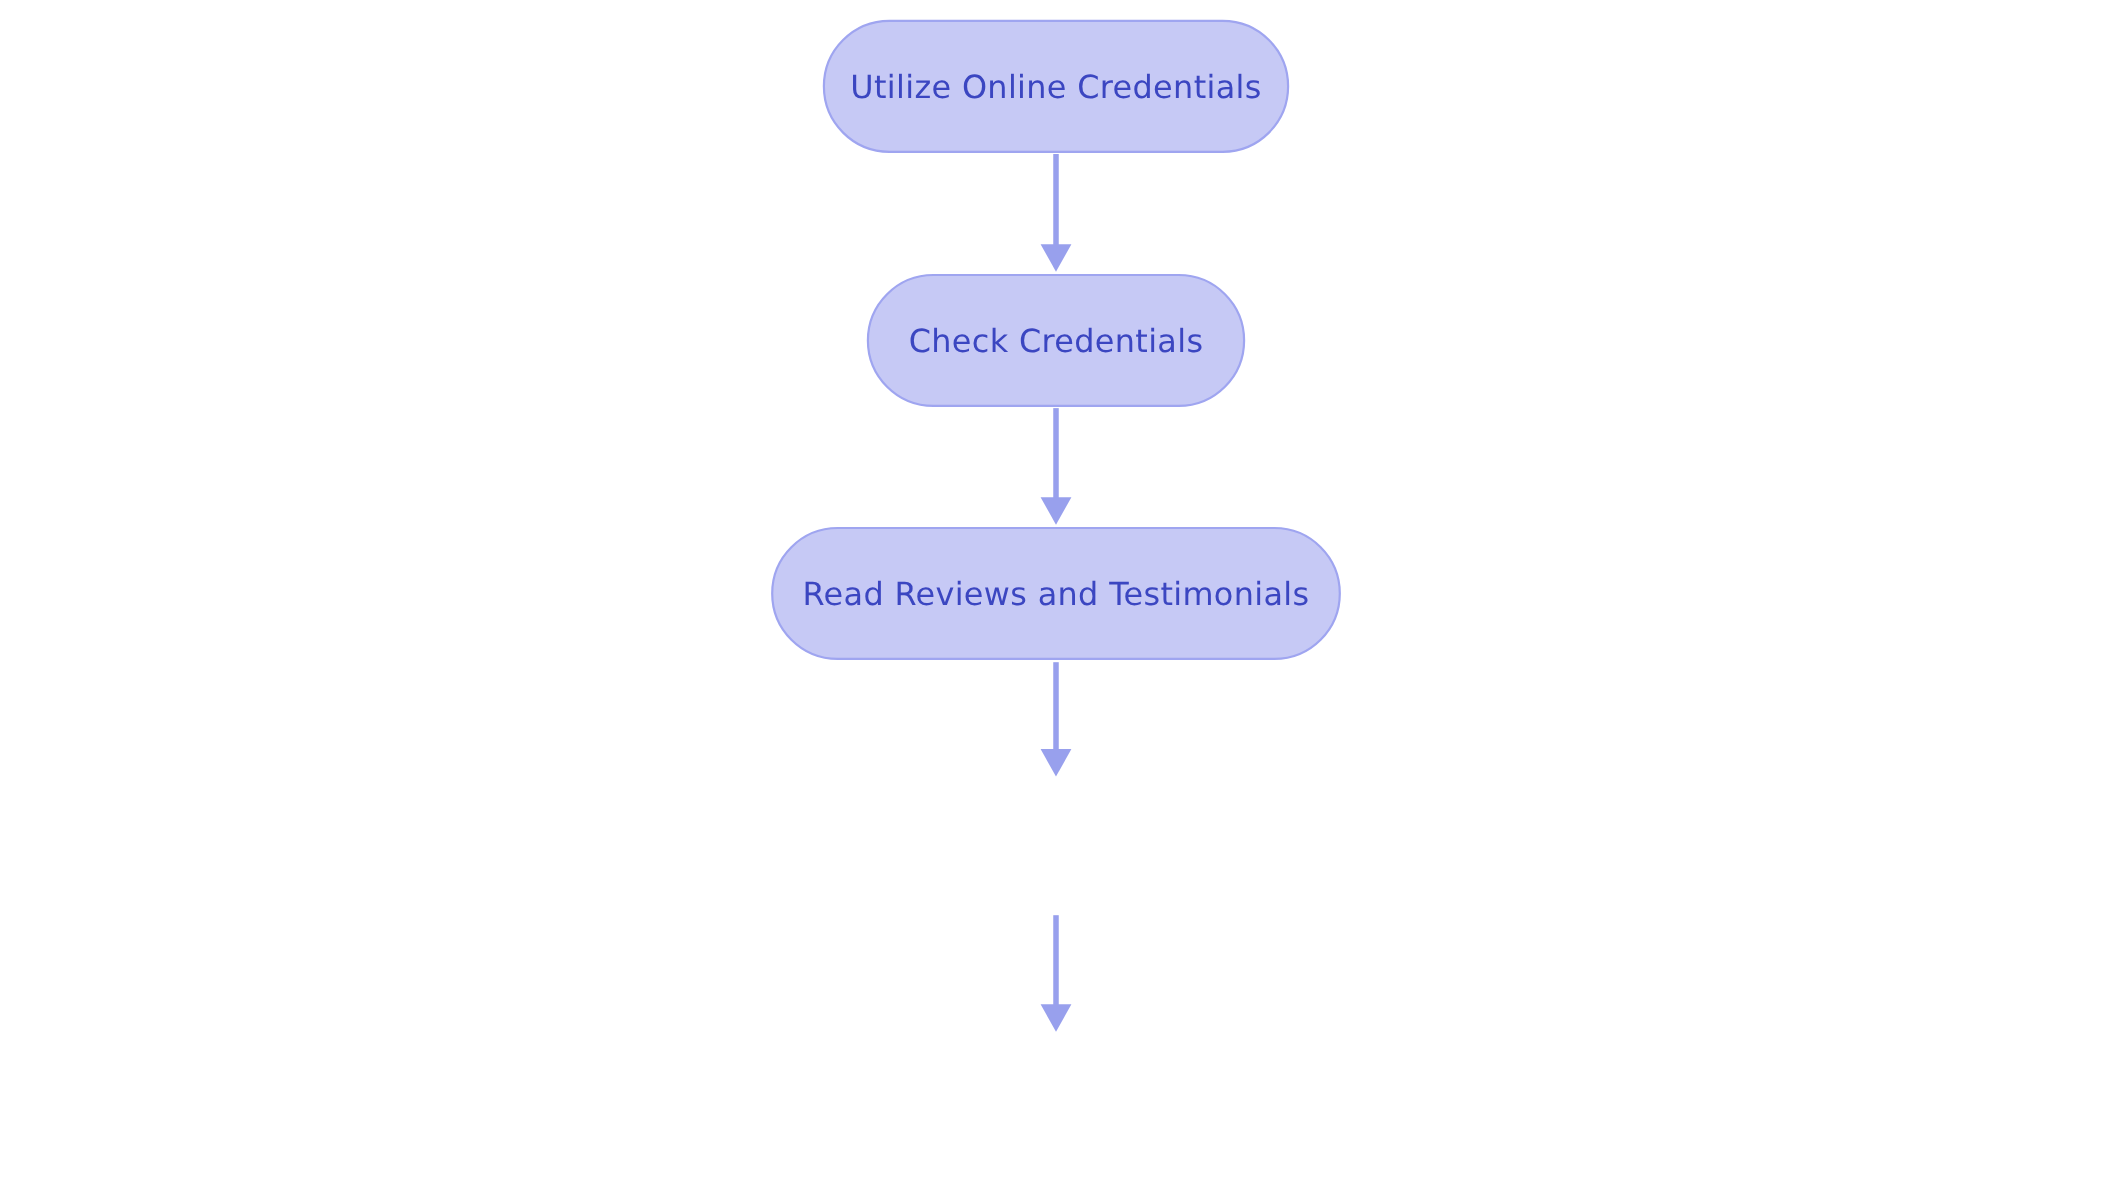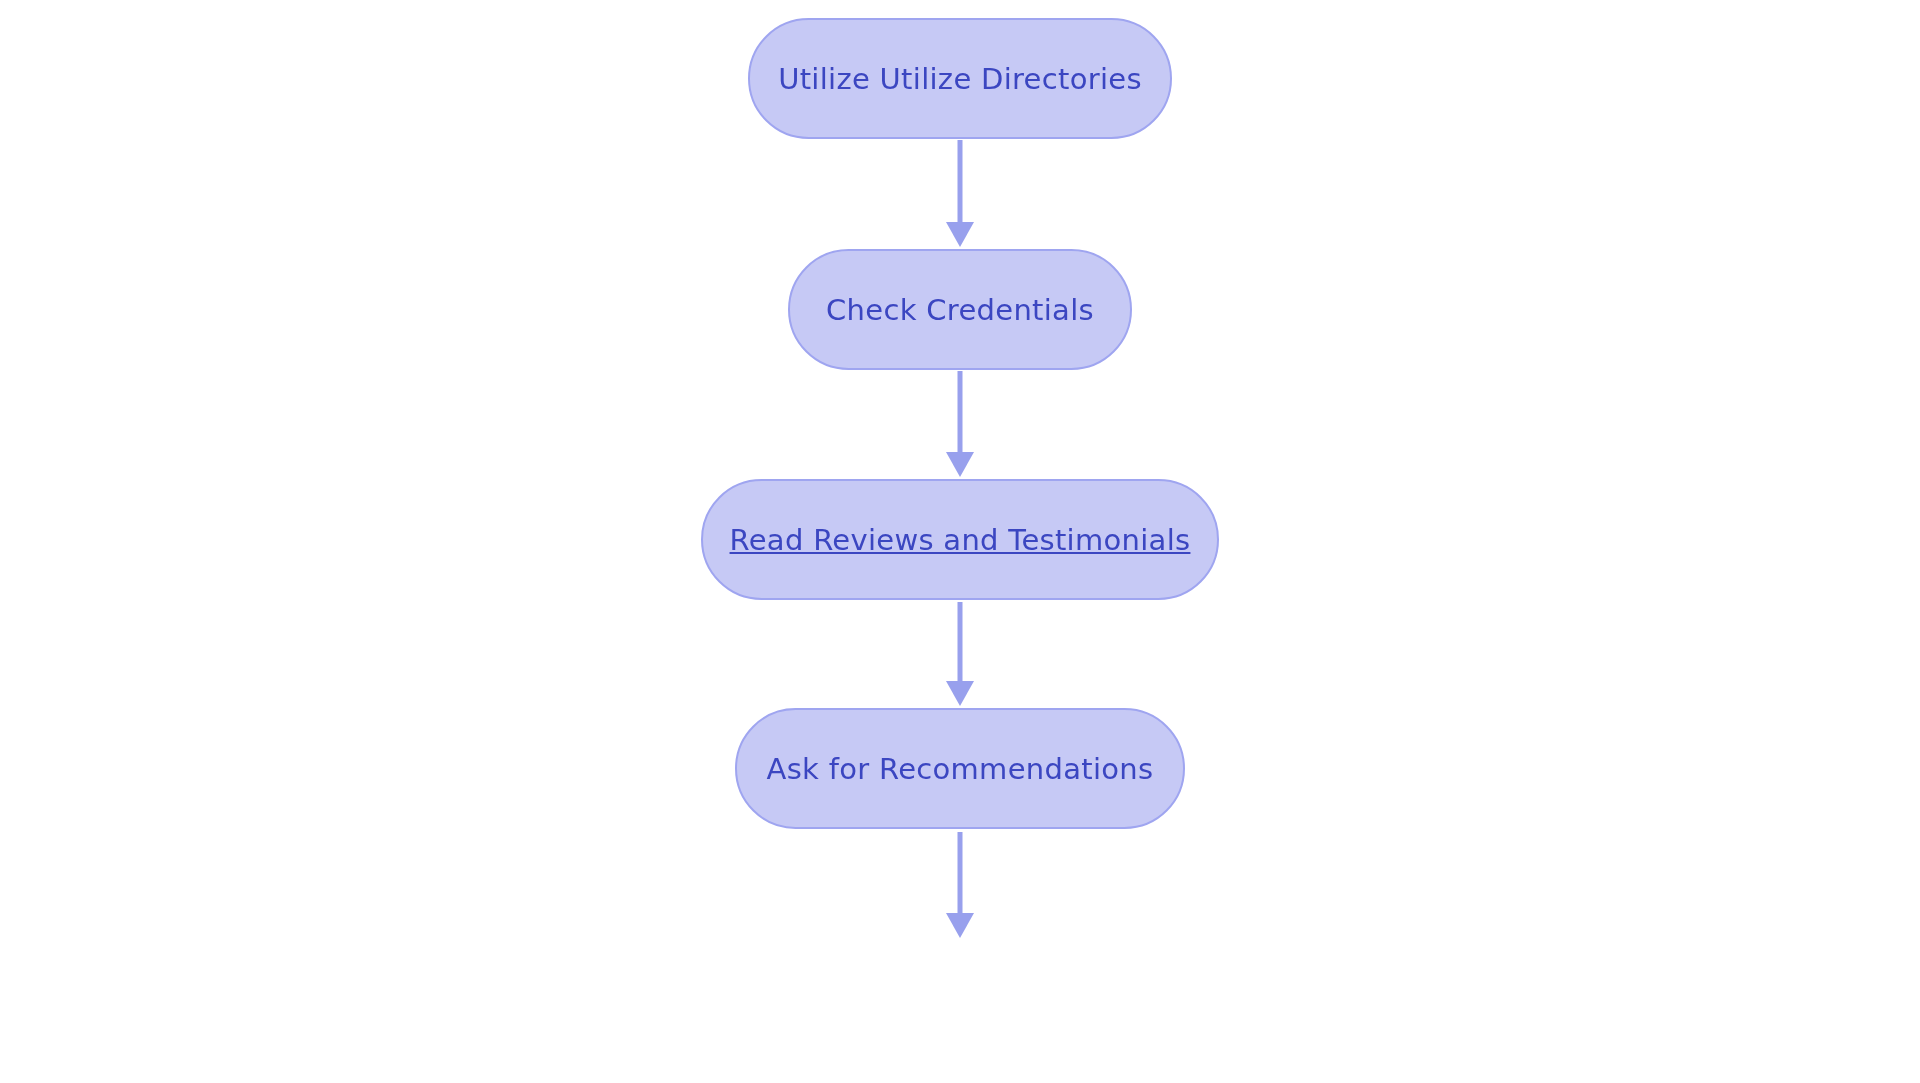--- a/index.html
+++ b/index.html
@@ -27,21 +27,21 @@
     display: flex;
     align-items: center;
     justify-content: center;
     font-size: 29px;
     letter-spacing: 0.3px;
     color: var(--node-text, #3b46c1);
     white-space: nowrap;
   }
   .n1 { top: 18px;  width: 424px; }
   .n2 { top: 249px; width: 344px; }
-  .n3 { top: 479px; width: 518px; text-decoration: underline; }
+  .n3 { top: 479px; width: 518px; }
   .n4 { top: 708px; width: 450px; }
   .n5 { top: 940px; width: 368px; }
 
   .arrow {
     position: absolute;
     left: 50%;
     transform: translateX(-50%);
     width: 28px;
   }
   .a1 { top: 140px; height: 107px; }
@@ -69,21 +69,21 @@
     border-right: 14px solid transparent;
     border-top: 25px solid var(--arrow, #98a0ed);
   }
 </style>
 </head>
 <body>
 
 <div class="canvas">
 
   <div class="node n1">
-    <span>Utilize Utilize Directories</span>
+    <span>Utilize Online Credentials</span>
   </div>
 
   <div class="arrow a1">
     <div class="shaft"></div>
     <div class="head"></div>
   </div>
 
   <div class="node n2">
     <span>Check Credentials</span>
   </div>
@@ -95,23 +95,20 @@
 
   <div class="node n3">
     <span>Read Reviews and Testimonials</span>
   </div>
 
   <div class="arrow a3">
     <div class="shaft"></div>
     <div class="head"></div>
   </div>
 
-  <div class="node n4">
-    <span>Ask for Recommendations</span>
-  </div>
 
   <div class="arrow a4">
     <div class="shaft"></div>
     <div class="head"></div>
   </div>
 
 
 </div>
 
 </body></html>

